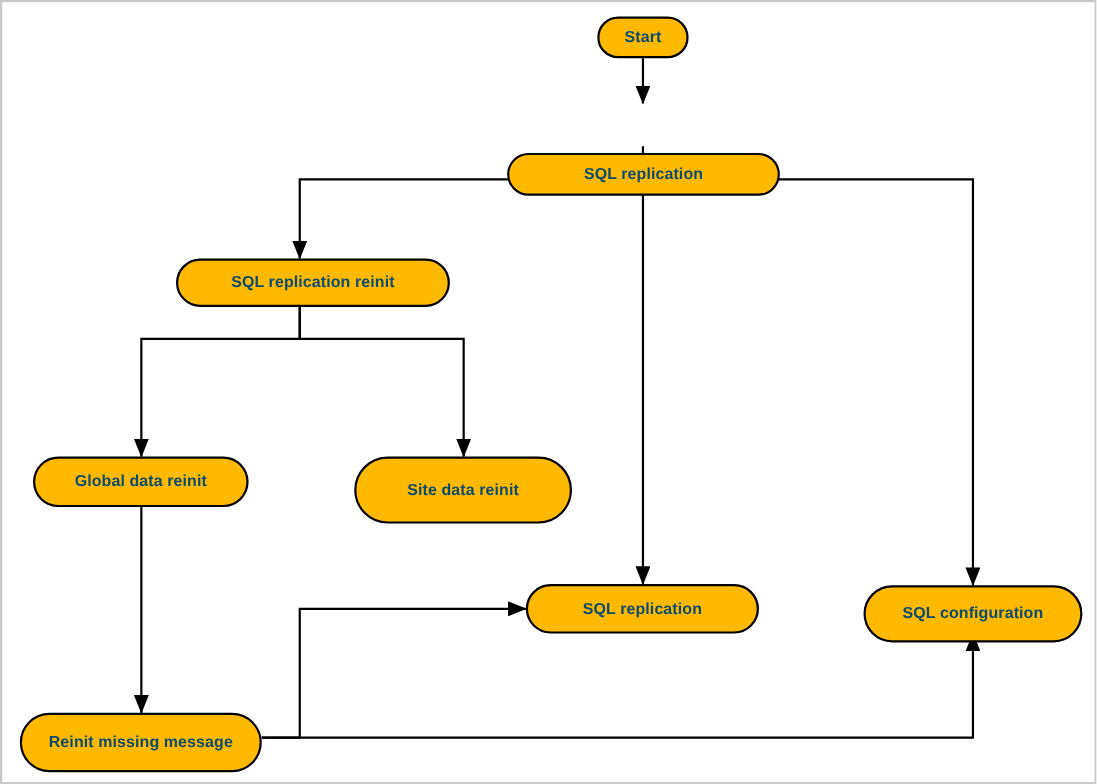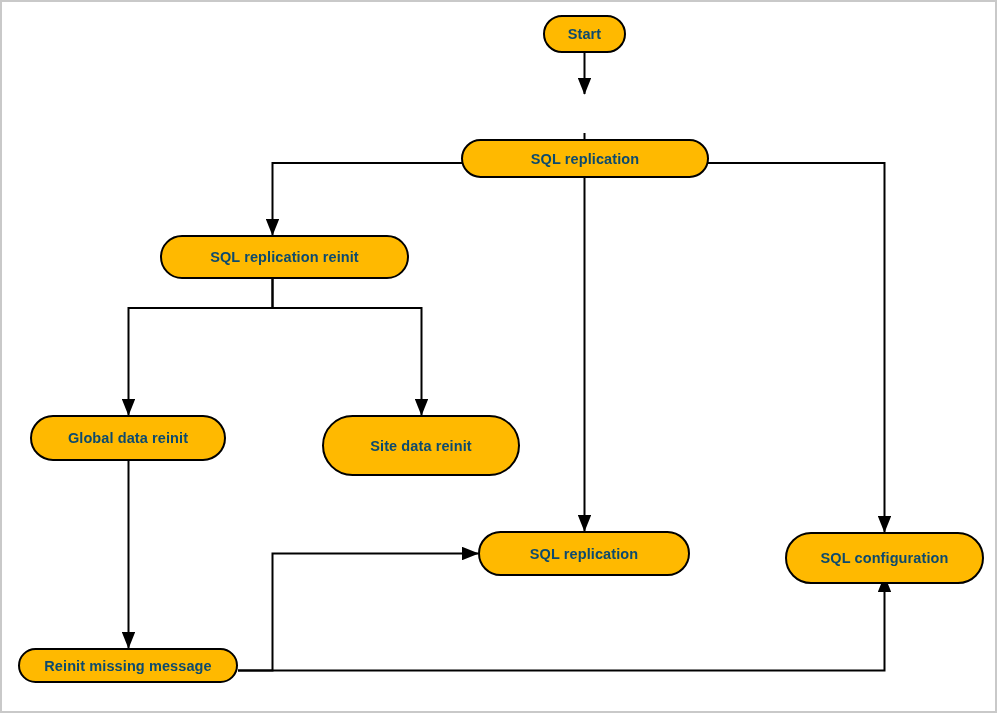--- a/index.html
+++ b/index.html
@@ -113,17 +113,17 @@
   </div>
 
   <div class="node" style="left:478px; top:531px; width:212px; height:45px;">
     <span class="node-label">SQL replication</span>
   </div>
 
   <div class="node" style="left:785px; top:532px; width:199px; height:52px;">
     <span class="node-label">SQL configuration</span>
   </div>
 
-  <div class="node" style="left:18px; top:648px; width:220px; height:35px;">
+  <div class="node" style="left:18px; top:648px; width:220px; height:54px;">
     <span class="node-label">Reinit missing message</span>
   </div>
 
 </div>
 
 </body></html>

